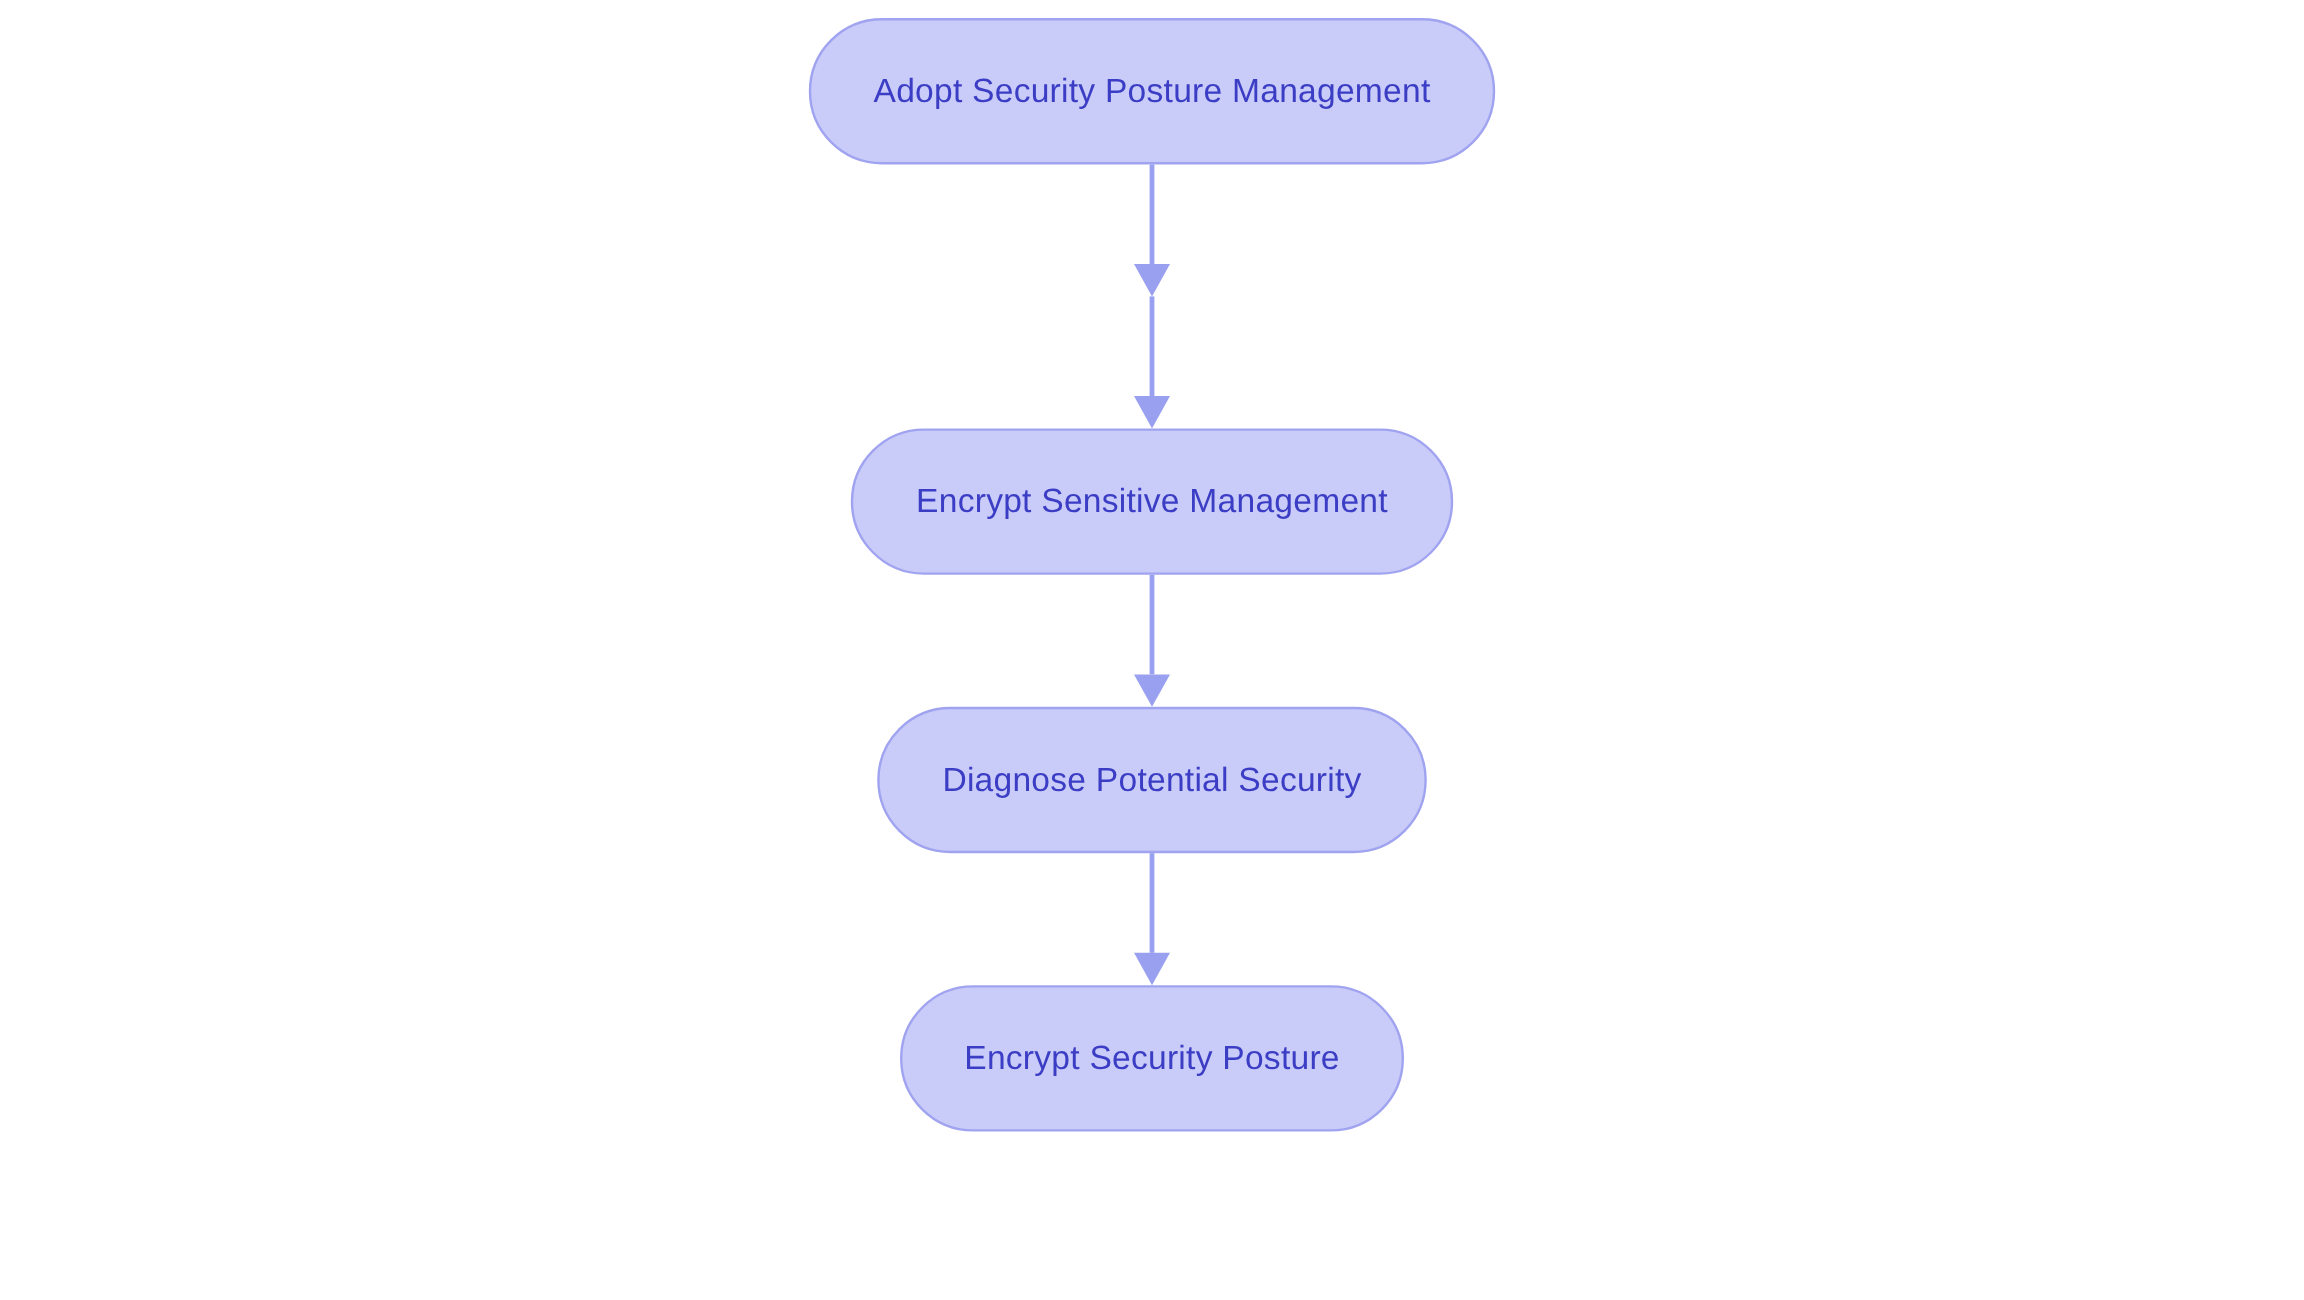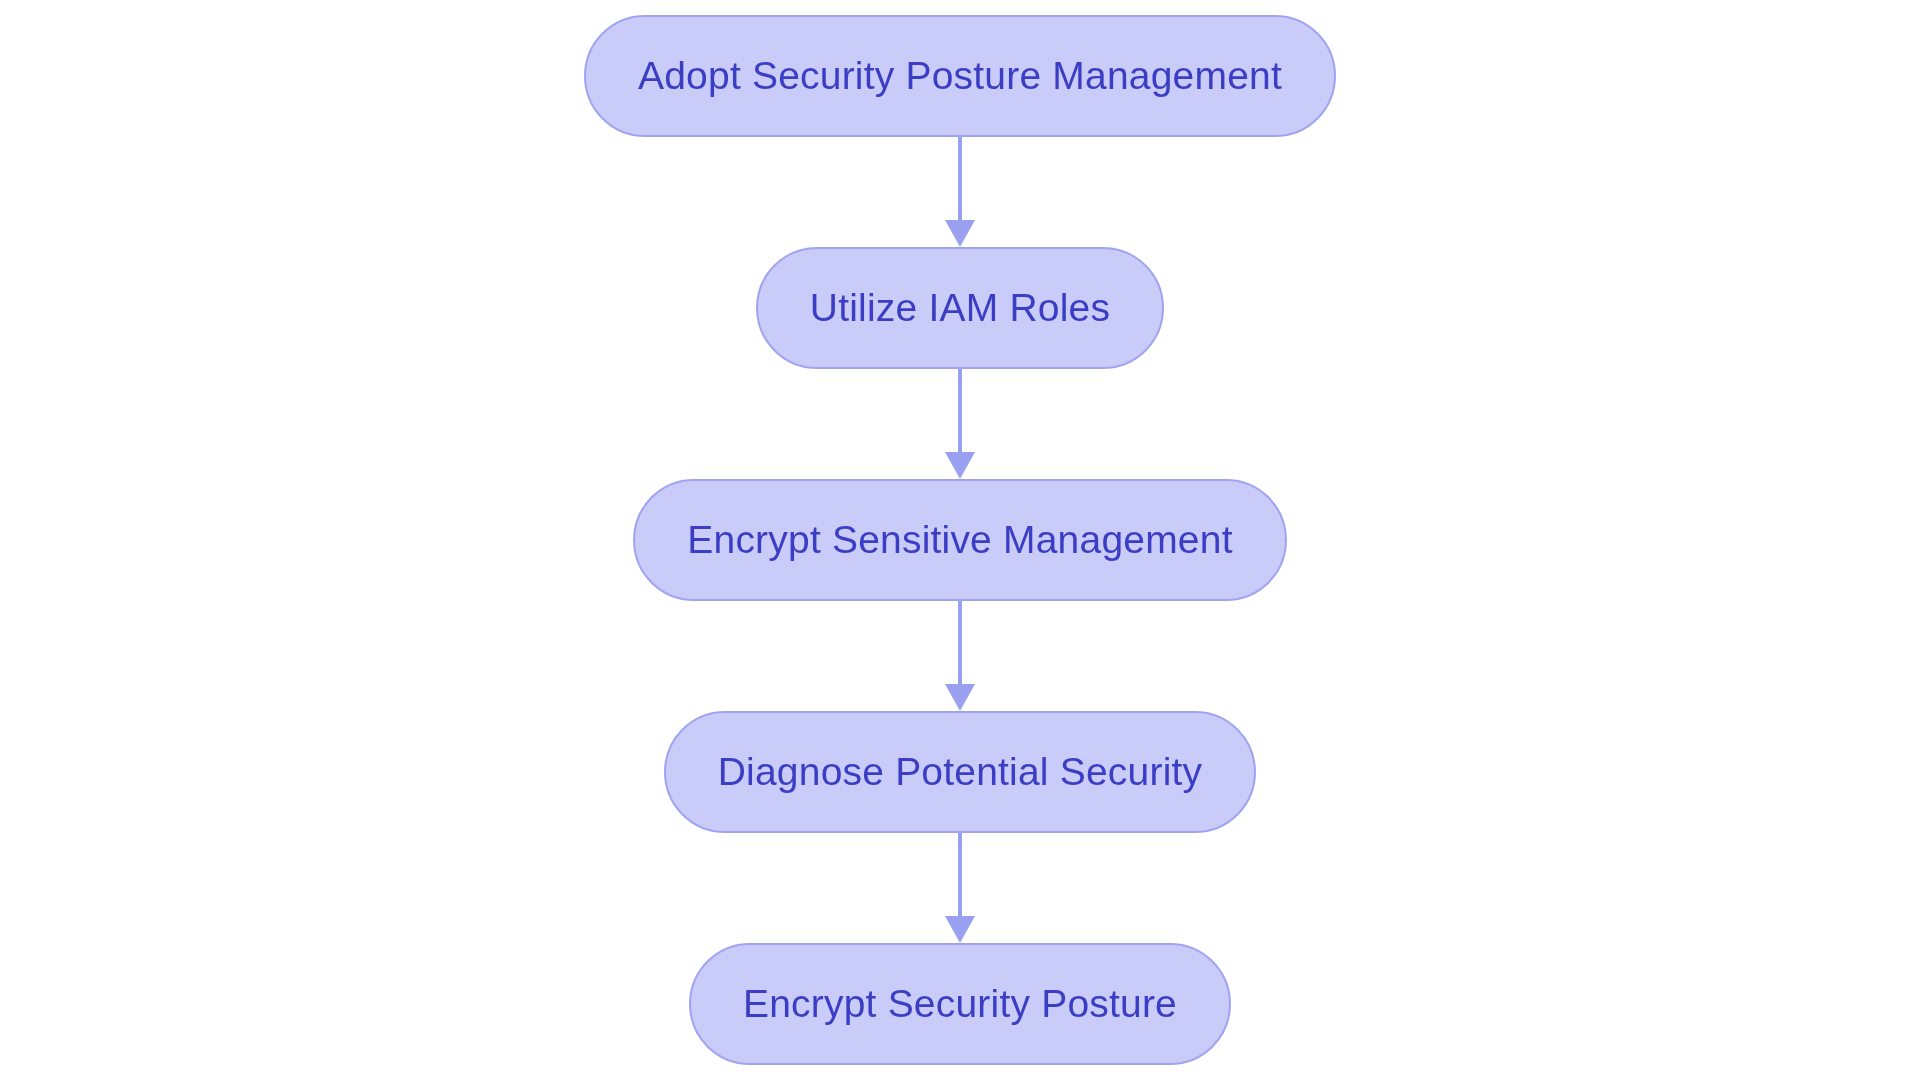--- a/index.html
+++ b/index.html
@@ -20,21 +20,21 @@
   .flow-node{
     height:122px;
     padding:0 52px;
     display:flex;align-items:center;justify-content:center;
     background:var(--node-fill);
     border:2px solid var(--node-border);
     border-radius:61px;
     flex:0 0 auto;
   }
   .flow-node .label{
-    font-size:39px;
+    font-size:28px;
     color:var(--node-text);
     white-space:nowrap;
     letter-spacing:0.2px;
   }
   .flow-arrow{
     height:110px;
     display:flex;flex-direction:column;align-items:center;
     flex:0 0 auto;
   }
   .arrow-line{
@@ -53,23 +53,20 @@
 <body>
 
 <div class="flow">
     <div class="flow-node">
       <span class="label">Adopt Security Posture Management</span>
     </div>
     <div class="flow-arrow">
       <div class="arrow-line"></div>
       <div class="arrow-head"></div>
     </div>
-    <div class="flow-node">
-      <span class="label">Utilize IAM Roles</span>
-    </div>
     <div class="flow-arrow">
       <div class="arrow-line"></div>
       <div class="arrow-head"></div>
     </div>
     <div class="flow-node">
       <span class="label">Encrypt Sensitive Management</span>
     </div>
     <div class="flow-arrow">
       <div class="arrow-line"></div>
       <div class="arrow-head"></div>

